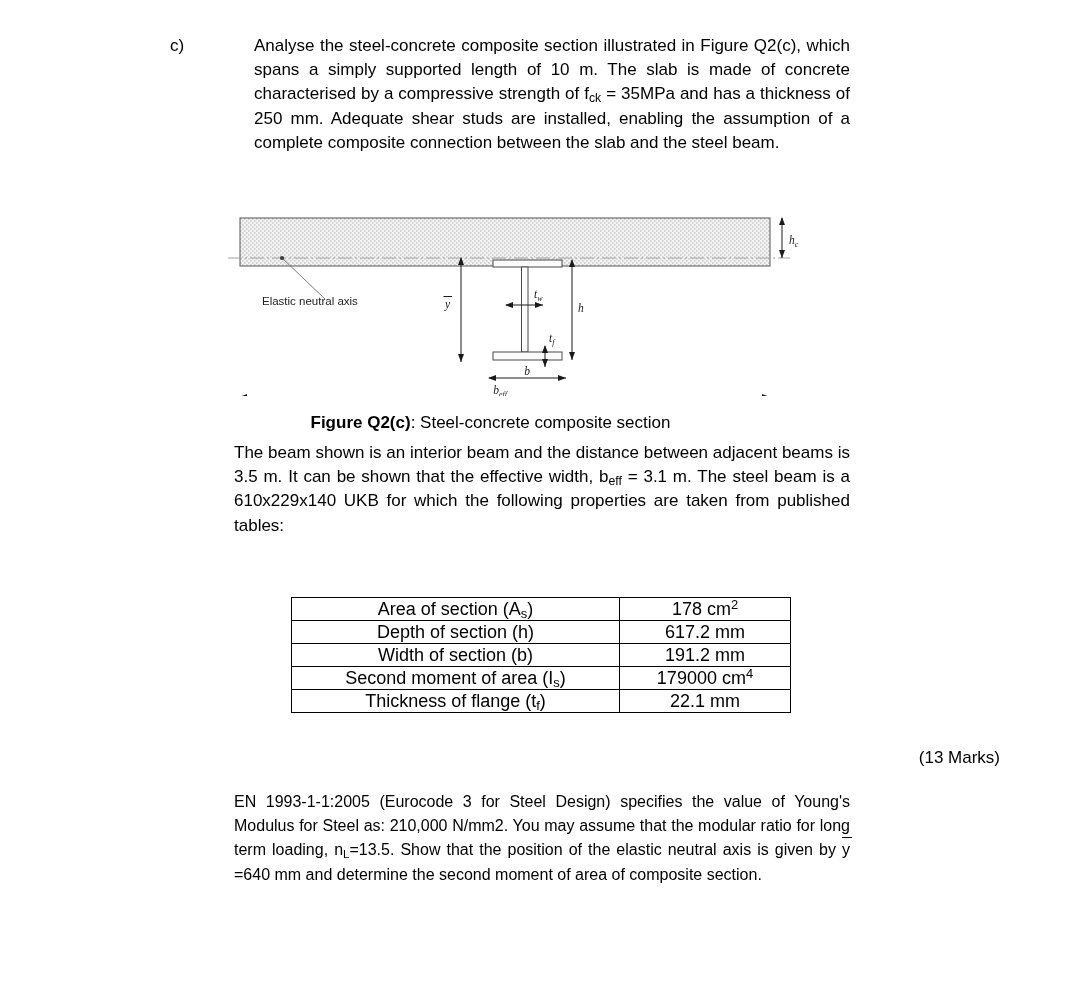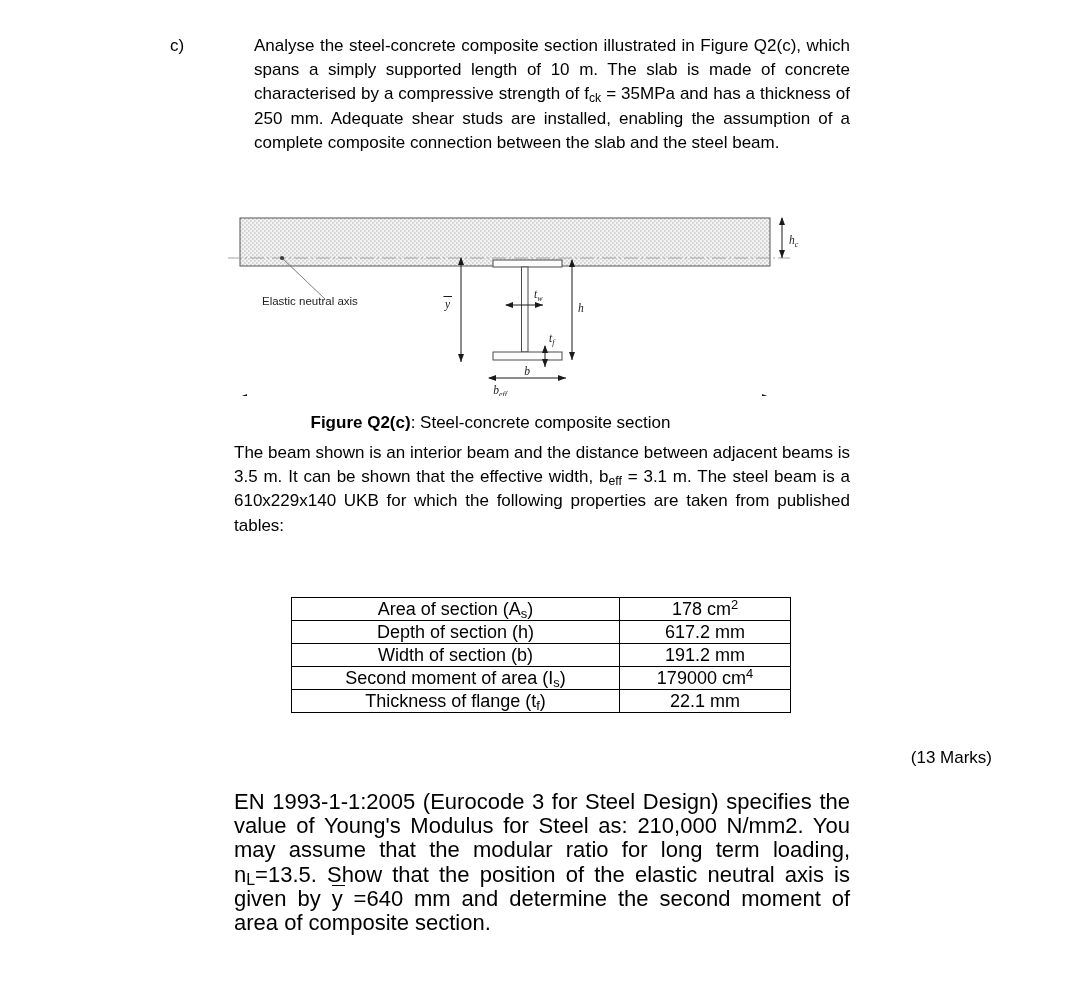--- a/index.html
+++ b/index.html
@@ -95,32 +95,32 @@
     height: 22px;
     padding: 0 6px;
     white-space: nowrap;
   }
   .prop-table td.label-cell { width: 315px; }
   .prop-table td.value-cell { width: 158px; }
 
   
   .marks {
     position: absolute;
-    right: 88px;
+    right: 80px;
     top: 748px;
     font-size: 17px;
   }
 
   
   .final-para {
     position: absolute;
     left: 234px;
     top: 790px;
     width: 616px;
-    font-size: 22px;
+    font-size: 16px;
     line-height: 24.2px;
     text-align: justify;
   }
   .final-para p { margin: 0; }
 
   .ybar {
     position: relative;
     display: inline-block;
   }
   .ybar::after {

